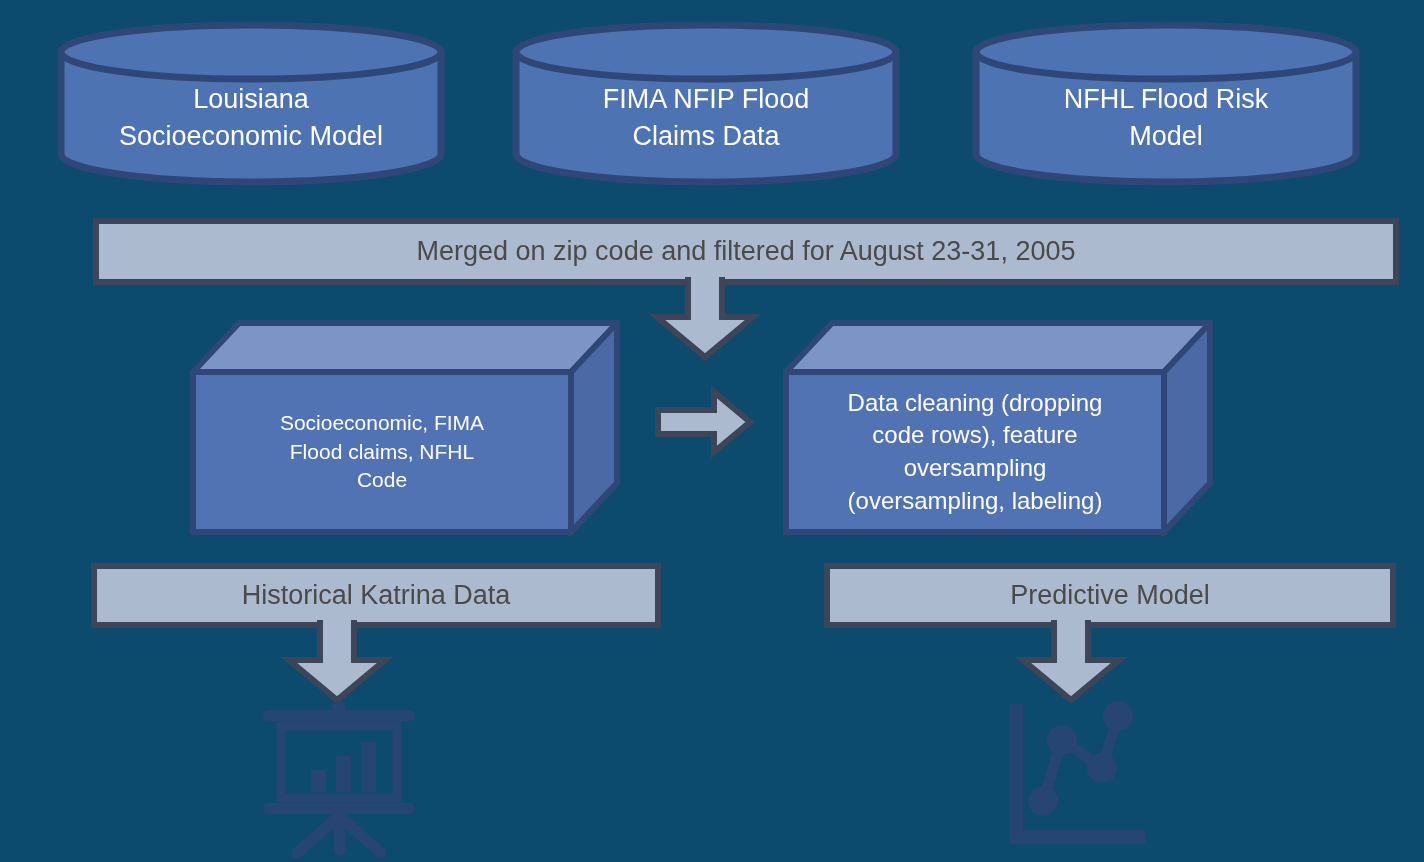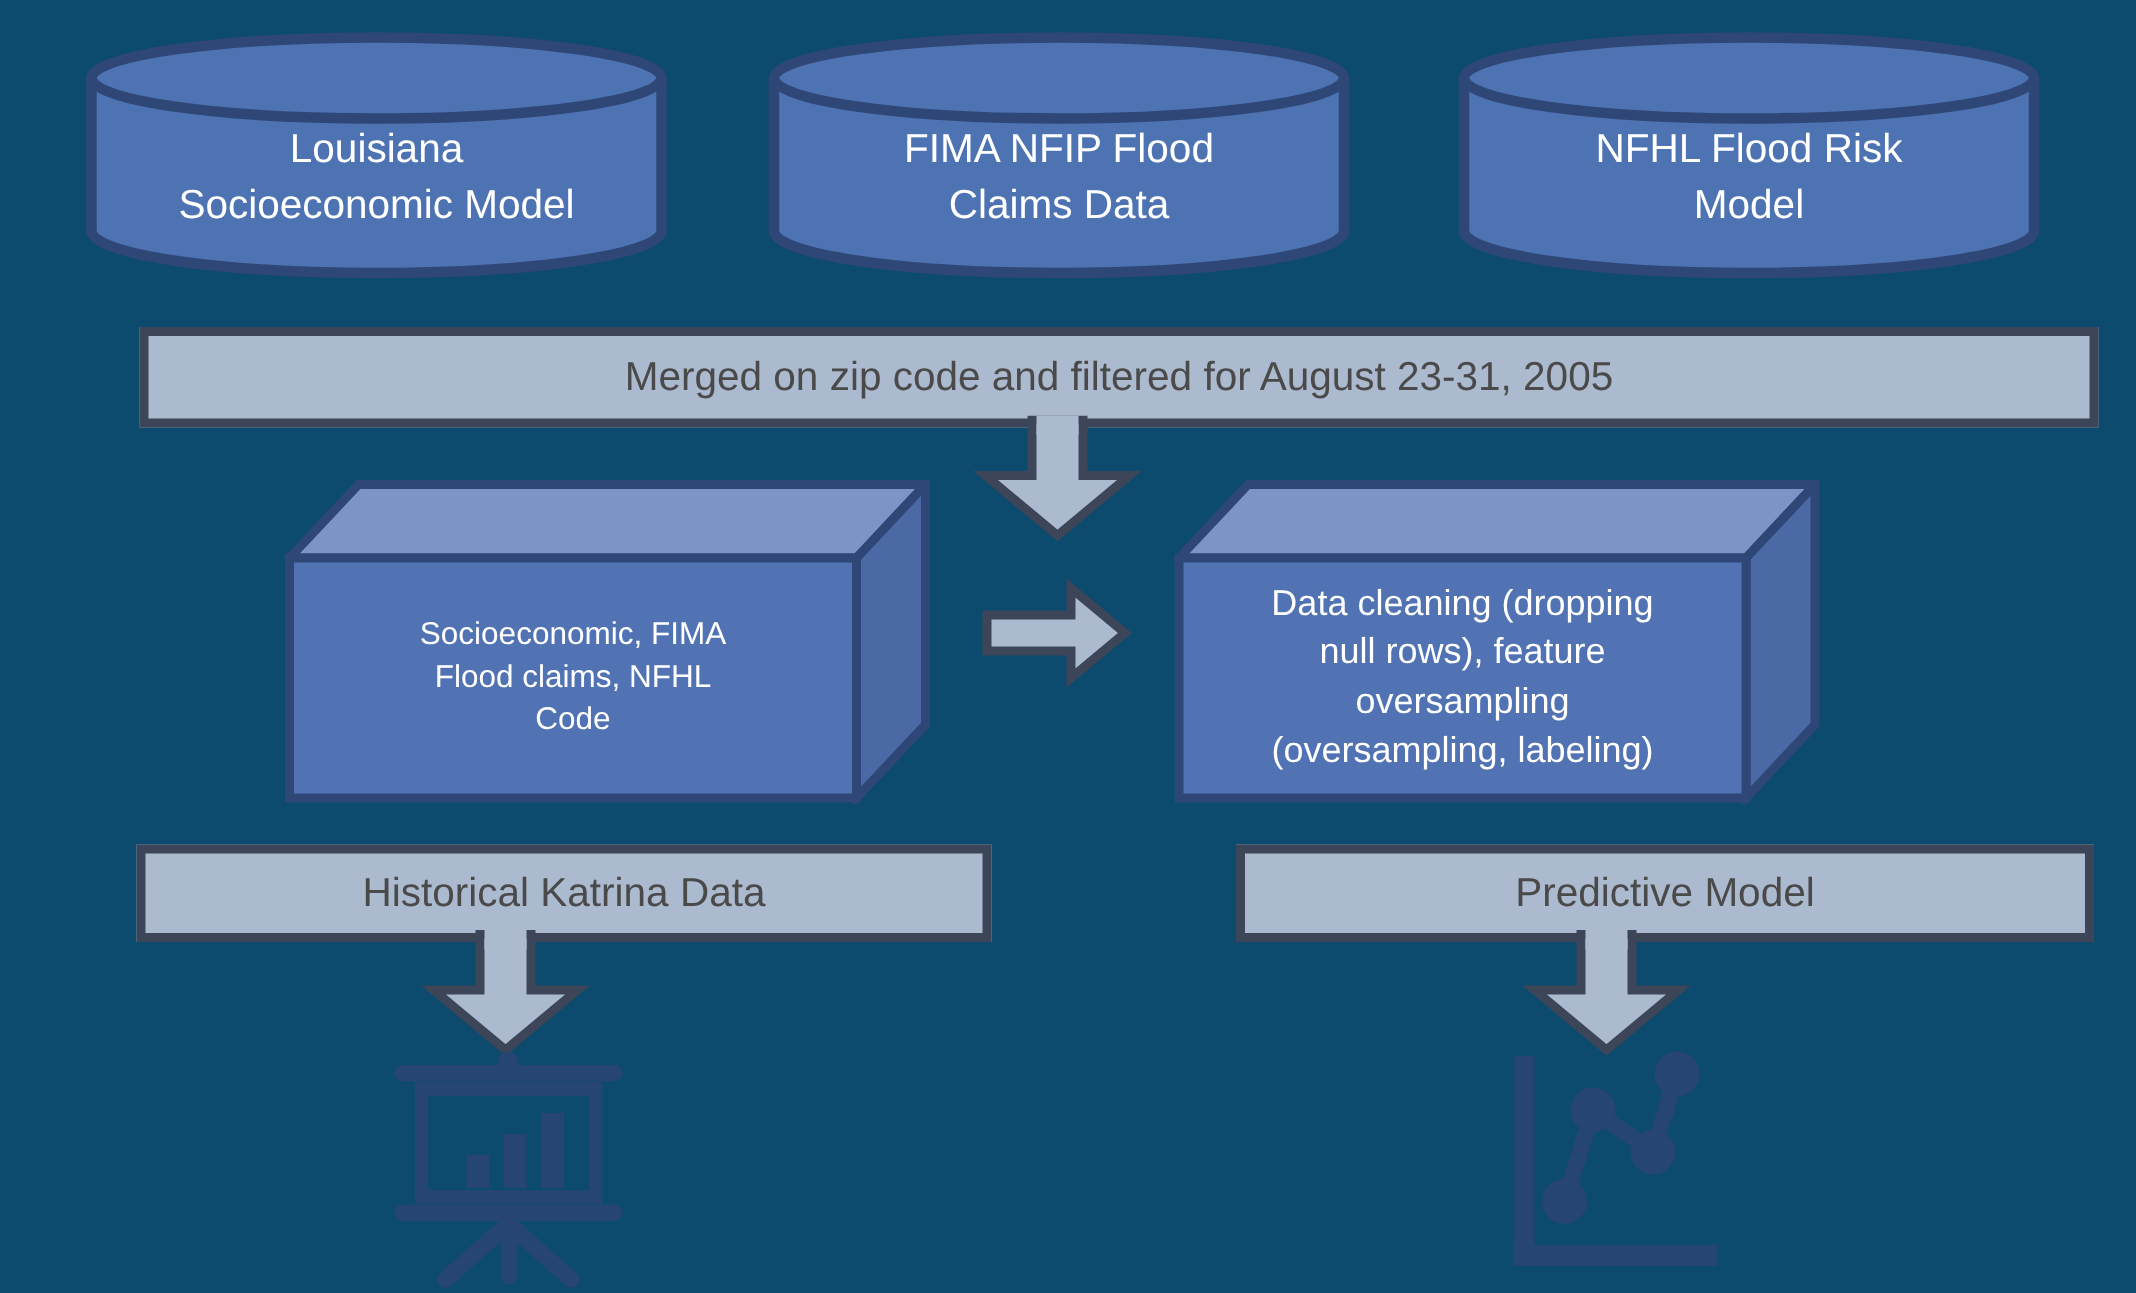--- a/index.html
+++ b/index.html
@@ -76,21 +76,21 @@
     <polygon points="6,26 62,26 62,8 98,38 62,68 62,50 6,50" fill="#ACBACF" stroke="#3C4658" stroke-width="6" stroke-linejoin="miter"></polygon>
   </svg>
 
   <svg class="abs" style="left:783px;top:320px" width="430" height="216" viewBox="0 0 430 216">
     <polygon points="3,52 49,3 427,3 381,52" fill="#7C95C6" stroke="#2E4777" stroke-width="6" stroke-linejoin="miter"></polygon>
     <polygon points="381,52 427,3 427,163 381,212" fill="#4A69A5" stroke="#2E4777" stroke-width="6" stroke-linejoin="miter"></polygon>
     <rect x="3" y="52" width="378" height="160" fill="#5173B3" stroke="#2E4777" stroke-width="6"></rect>
   </svg>
   <div class="box-text right" style="left:786px;top:374px;width:378px;height:156px">
     <div>Data cleaning (dropping</div>
-    <div>null rows), feature</div>
+    <div>code rows), feature</div>
     <div>oversampling</div>
     <div>(oversampling, labeling)</div>
   </div>
 
   <div class="bar" style="left:788px;top:563px;width:572px;height:65px">
     <span>Predictive Model</span>
   </div>
   <div class="bar" style="left:55px;top:563px;width:570px;height:65px">
     <span>Historical Katrina Data</span>
   </div>

